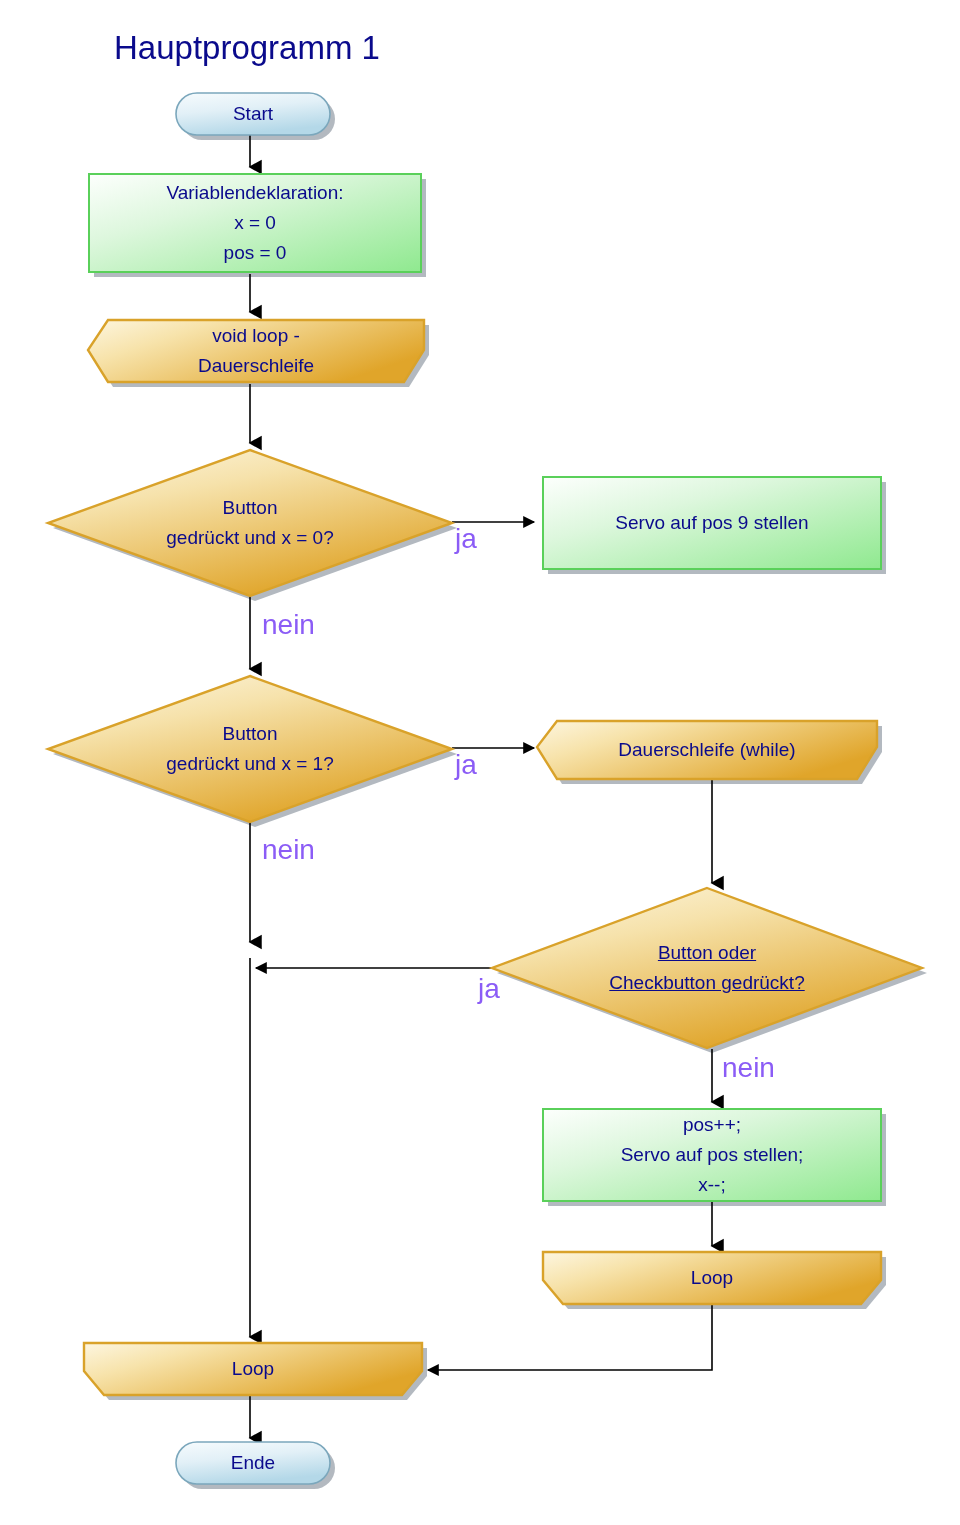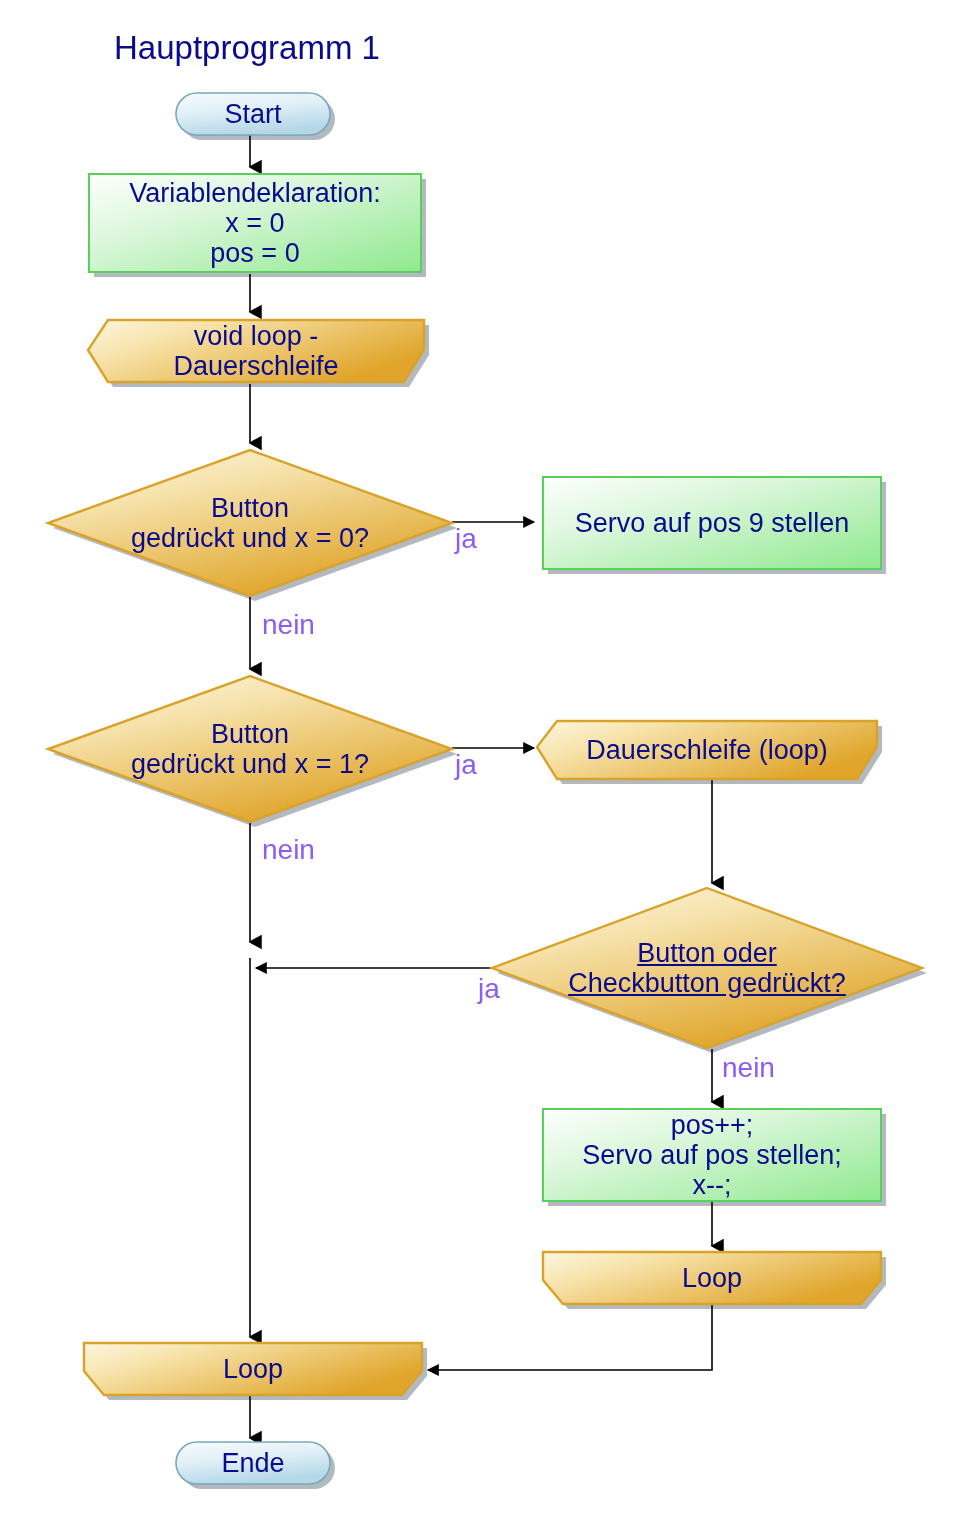--- a/index.html
+++ b/index.html
@@ -21,21 +21,21 @@
     position: absolute;
     left: 0;
     top: 0;
     width: 960px;
     height: 1525px;
   }
   .node-label {
     position: absolute;
     color: #0a0a8c;
     font-family: "Liberation Sans", sans-serif;
-    font-size: 27px;
+    font-size: 19px;
     line-height: 30px;
     text-align: center;
     white-space: pre-line;
     pointer-events: none;
     display: flex;
     align-items: center;
     justify-content: center;
   }
   .edge-label {
     position: absolute;
@@ -184,21 +184,21 @@
 Dauerschleife</div>
 
   <div class="node-label" style="left:60px; top:478px; width:380px; height:90px;">Button
 gedrückt und x = 0?</div>
 
   <div class="node-label" style="left:543px; top:477px; width:338px; height:92px;">Servo auf pos 9 stellen</div>
 
   <div class="node-label" style="left:60px; top:704px; width:380px; height:90px;">Button
 gedrückt und x = 1?</div>
 
-  <div class="node-label" style="left:537px; top:721px; width:340px; height:58px;">Dauerschleife (loop)</div>
+  <div class="node-label" style="left:537px; top:721px; width:340px; height:58px;">Dauerschleife (while)</div>
 
   <div class="node-label" style="left:505px; top:923px; width:404px; height:90px;text-decoration:underline;">Button oder
 Checkbutton gedrückt?</div>
 
   <div class="node-label" style="left:543px; top:1109px; width:338px; height:92px;border-radius:27px;">pos++;
 Servo auf pos stellen;
 x--;</div>
 
   <div class="node-label" style="left:543px; top:1252px; width:338px; height:52px;">Loop</div>
 

